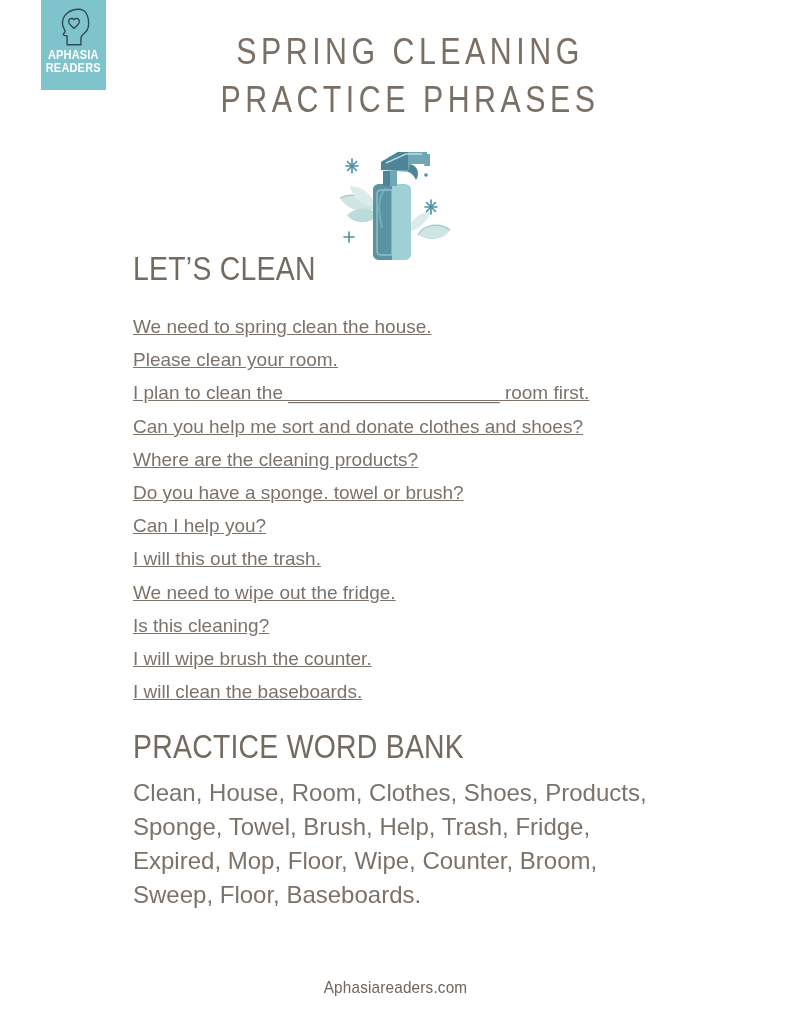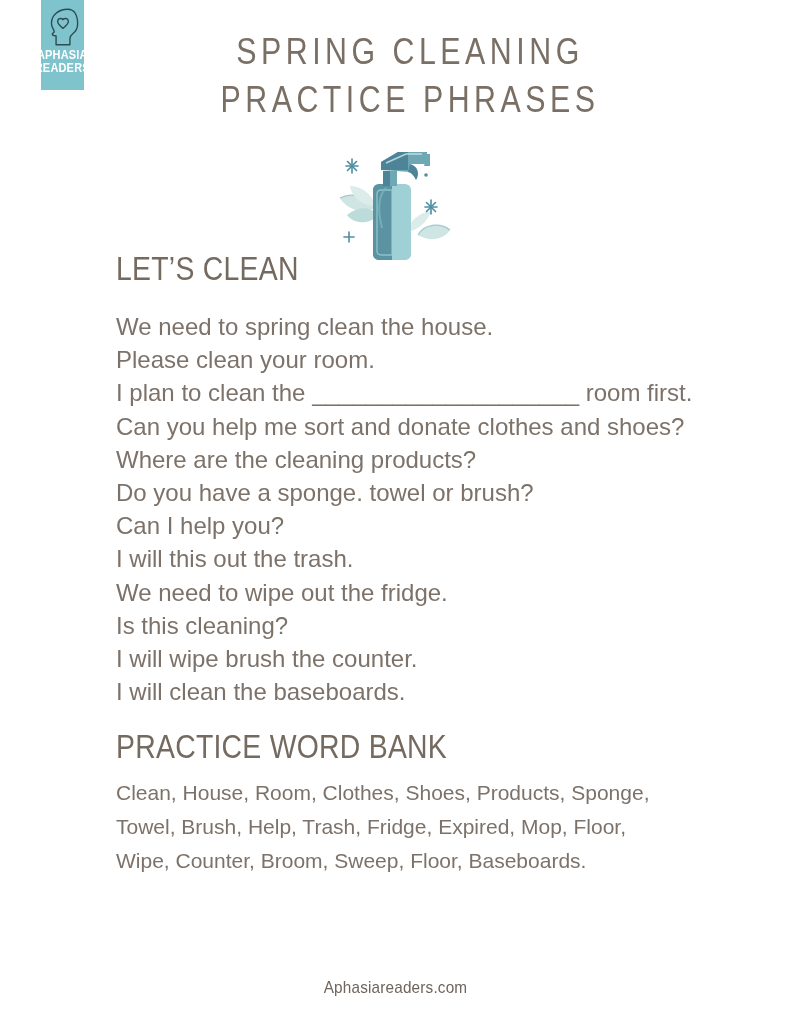--- a/index.html
+++ b/index.html
@@ -13,21 +13,21 @@
     position: relative;
     font-family: "Liberation Sans", sans-serif;
     overflow: hidden;
   }
 
   
   .logo-badge {
     position: absolute;
     left: 41px;
     top: 0px;
-    width: 43px;
+    width: 65px;
     height: 90px;
     background: #7fc3cc;
     display: flex;
     flex-direction: column;
     align-items: center;
     justify-content: flex-start;
     padding-top: 7px;
     box-sizing: border-box;
   }
   .logo-badge .head-icon {
@@ -71,21 +71,21 @@
     left: 330px;
     top: 142px;
     width: 130px;
     height: 128px;
   }
   .illustration svg { display: block; }
 
   
   .content {
     position: absolute;
-    left: 116px;
+    left: 133px;
     top: 250px;
     width: 600px;
   }
 
   .section-heading {
     color: #756a60;
     font-family: "Liberation Sans Narrow", "Liberation Sans", sans-serif;
     font-size: 33px;
     font-weight: 400;
     letter-spacing: 0.3px;
@@ -95,33 +95,34 @@
     white-space: nowrap;
   }
 
   .phrase-list {
     margin-top: 22px;
     list-style: none;
     padding: 0;
   }
   .phrase-list li {
     color: #7d7269;
-    font-size: 24px;
+    font-size: 19px;
     line-height: 33.2px;
     white-space: nowrap;
     font-weight: 400;
+    text-decoration: underline;
   }
 
   .wordbank-heading {
     margin-top: 20px;
   }
   .wordbank-text {
     margin-top: 10px;
     color: #7d7269;
-    font-size: 21px;
+    font-size: 24px;
     line-height: 34px;
     width: 545px;
     font-weight: 400;
   }
 
   
   .footer {
     position: absolute;
     left: 0;
     top: 978px;

